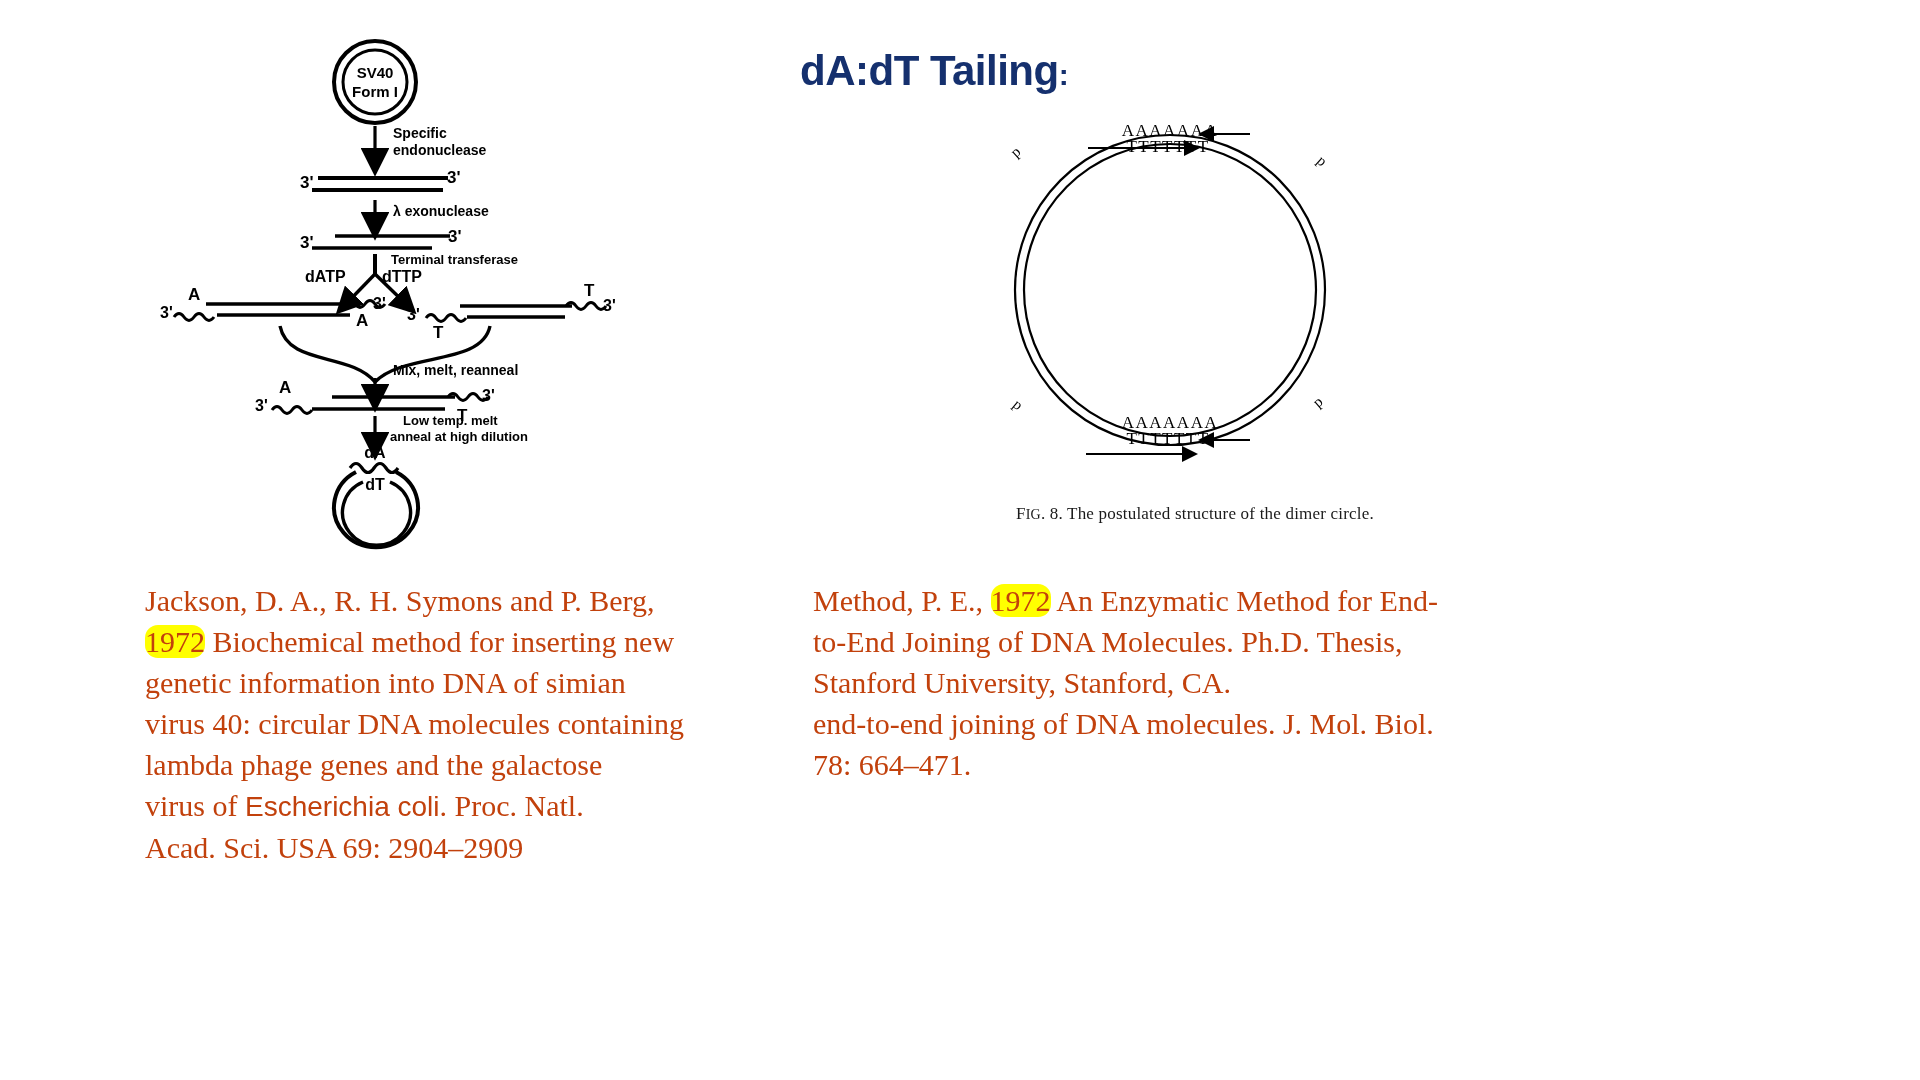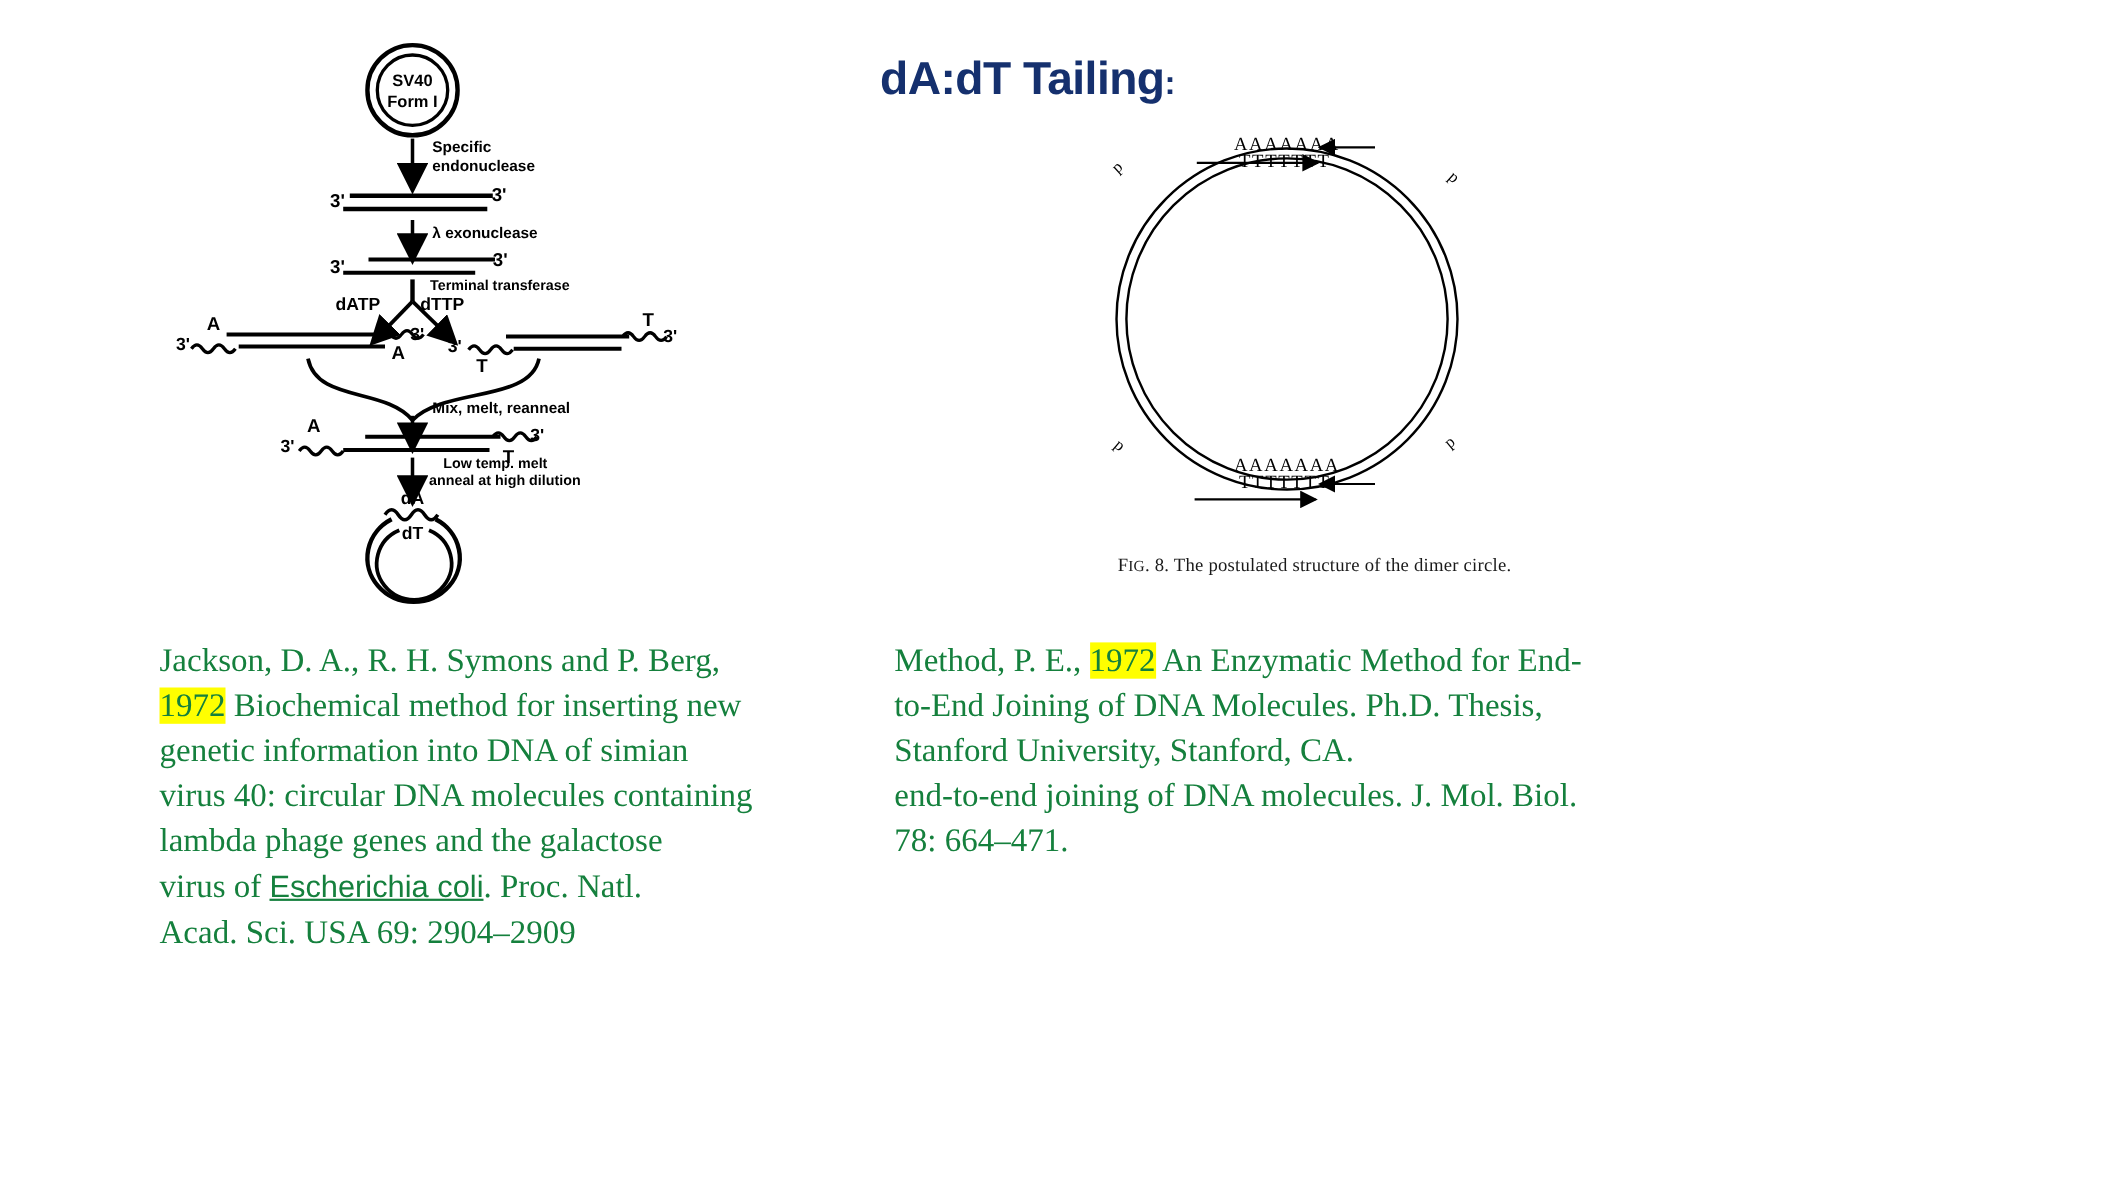--- a/index.html
+++ b/index.html
@@ -73,39 +73,39 @@
   #fig-caption .smallcaps {
     font-size: 14px;
   }
 
   
   .citation {
     position: absolute;
     font-family: "Liberation Serif", serif;
     font-size: 30px;
     line-height: 1.37;
-    color: #15803d;
+    color: #c2410c;
   }
   #citation-left {
     left: 145px;
     top: 580px;
     width: 580px;
   }
   #citation-right {
     left: 813px;
     top: 580px;
     width: 640px;
   }
   .hl {
     background: #ffff00;
+    border-radius: 13px;
   }
   .sans-species {
     font-family: "Liberation Sans", sans-serif;
     font-size: 28px;
-    text-decoration: underline;
   }
   .cite-line { display: block; white-space: nowrap; }
 </style>
 </head>
 <body>
 
 <div class="slide">
 
   <div id="slide-title">
     <span>dA:dT Tailing</span><span class="colon">:</span>

